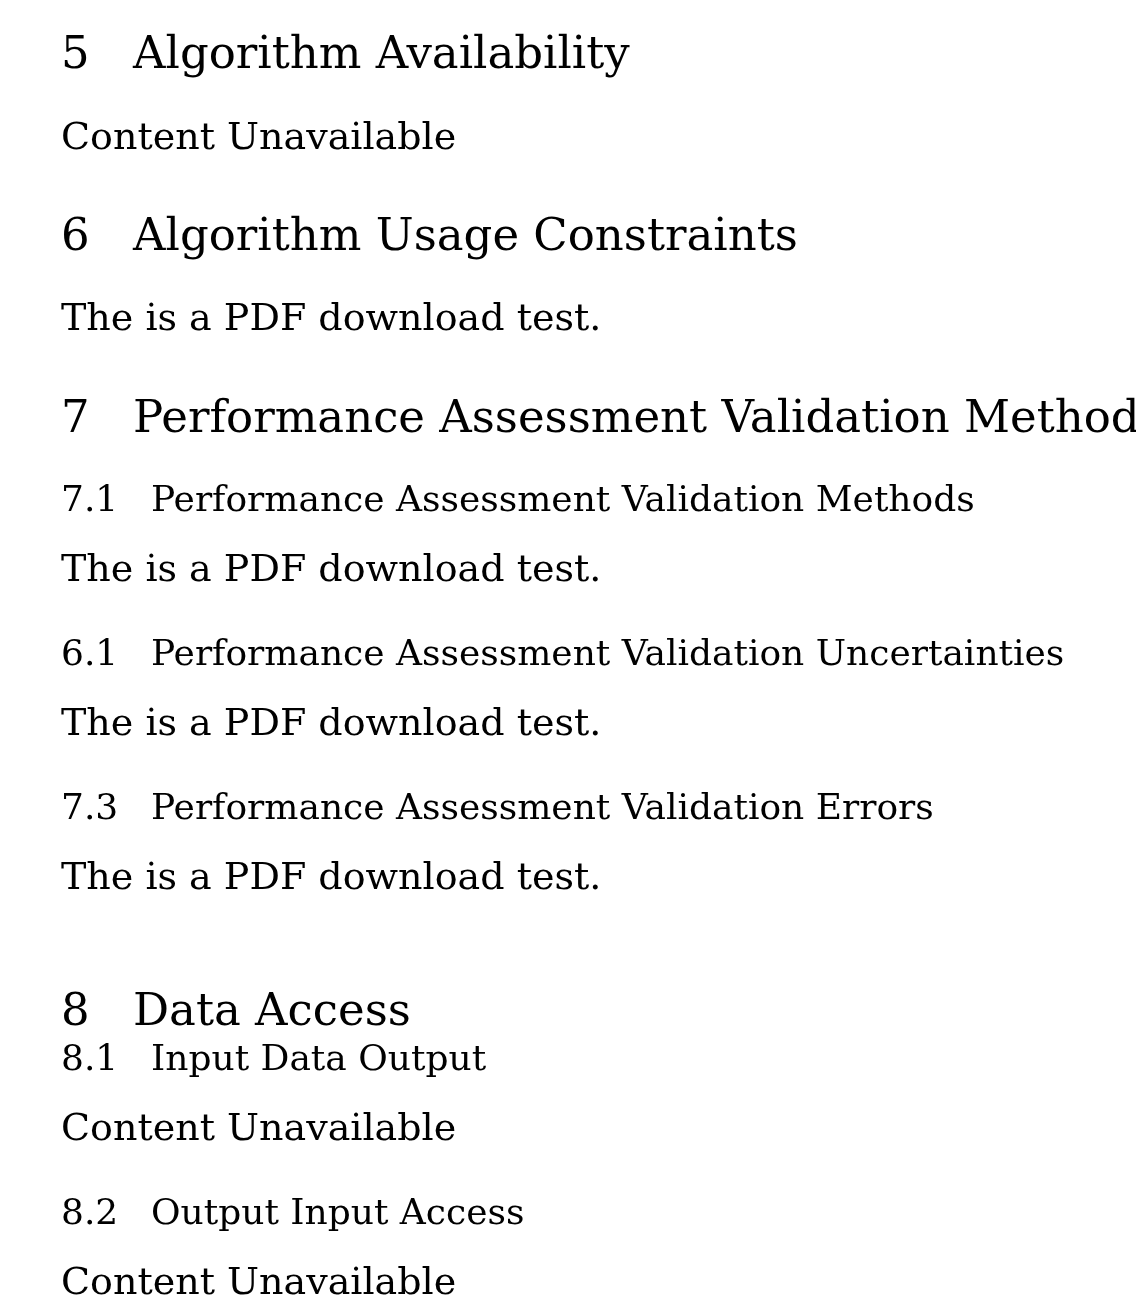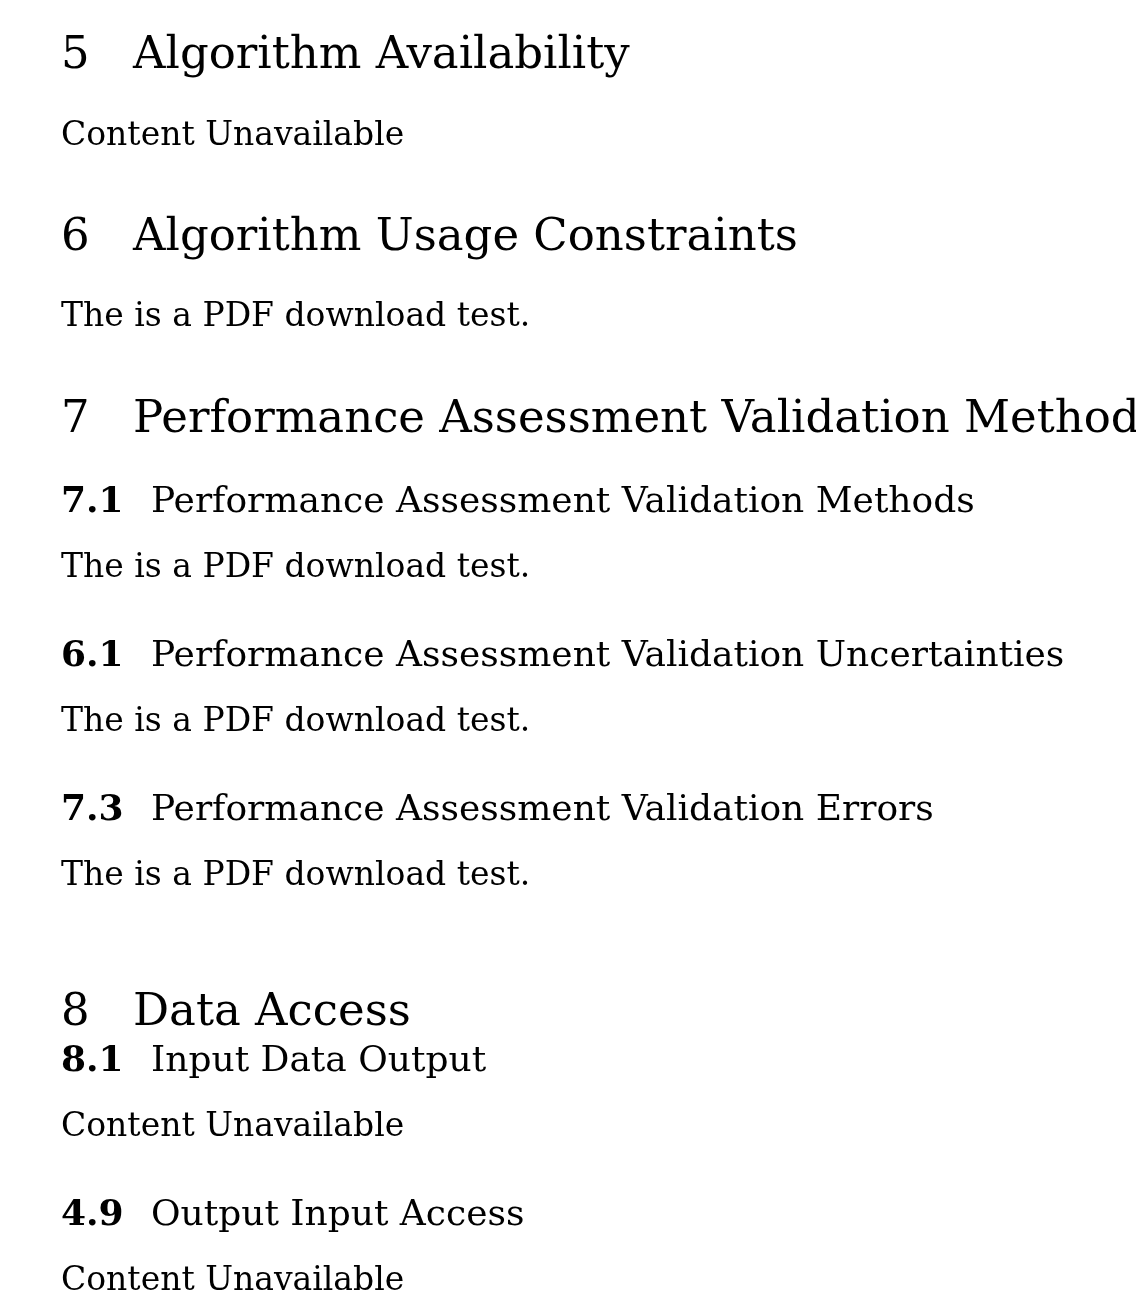--- a/index.html
+++ b/index.html
@@ -1,24 +1,24 @@
 <!DOCTYPE html>
 <html><head>
 <meta charset="utf-8">
 <style>
   html, body { margin: 0; padding: 0; background: #ffffff; }
   body { width: 1136px; height: 1310px; position: relative; overflow: hidden;
          font-family: "DejaVu Serif", "Liberation Serif", serif; color: #000; }
   .line { position: absolute; left: 46px; white-space: nowrap; line-height: 1; margin-left: 15px; }
   .sec { font-size: 45px; }
   .sub { font-size: 36px; }
-  .body { font-size: 33px; }
+  .body { font-size: 38px; }
   .num { display: inline-block; }
   .sec .num { width: 72px; }
-  .sub .num { width: 90px; font-weight: bold; }
+  .sub .num { width: 90px; }
 </style>
 </head>
 <body>
 
 <div>
 
   <div class="line sec" style="top:30px">
     <span class="num">5</span><span>Algorithm Availability</span>
   </div>
   <div class="line body" style="top:117px">Content Unavailable</div>
@@ -48,17 +48,17 @@
 
   <div class="line sec" style="top:987px">
     <span class="num">8</span><span>Data Access</span>
   </div>
   <div class="line sub" style="top:1040px">
     <span class="num">8.1</span><span>Input Data Output</span>
   </div>
   <div class="line body" style="top:1108px">Content Unavailable</div>
 
   <div class="line sub" style="top:1194px">
-    <span class="num">4.9</span><span>Output Input Access</span>
+    <span class="num">8.2</span><span>Output Input Access</span>
   </div>
   <div class="line body" style="top:1262px">Content Unavailable</div>
 
 </div>
 
 </body></html>

